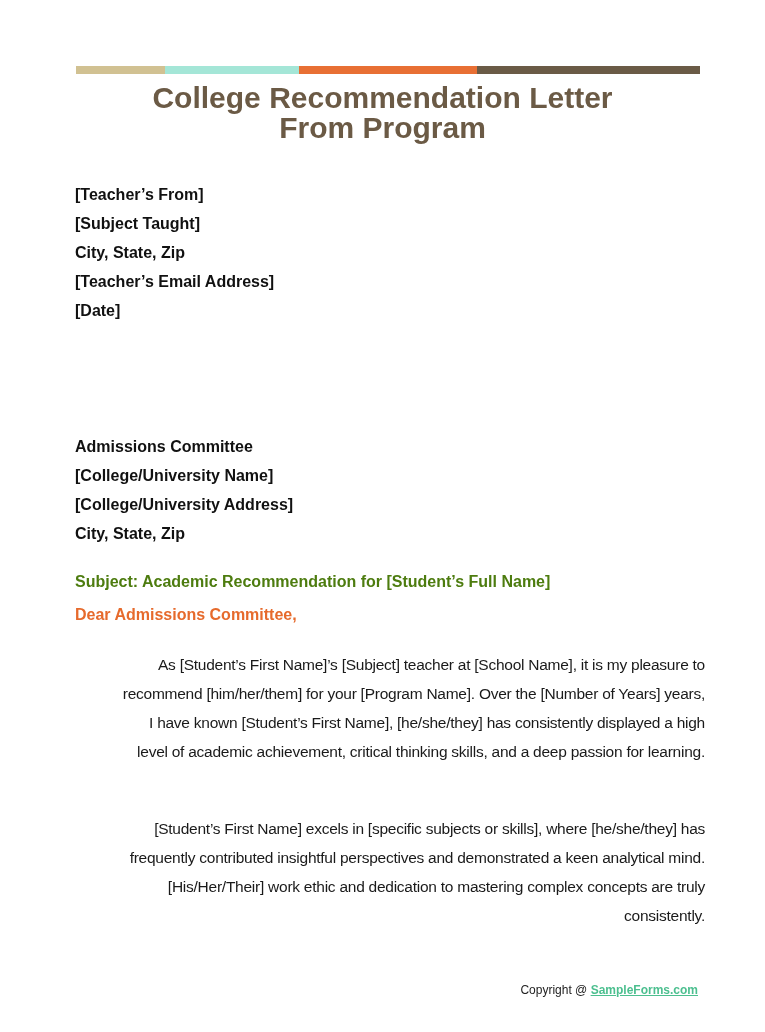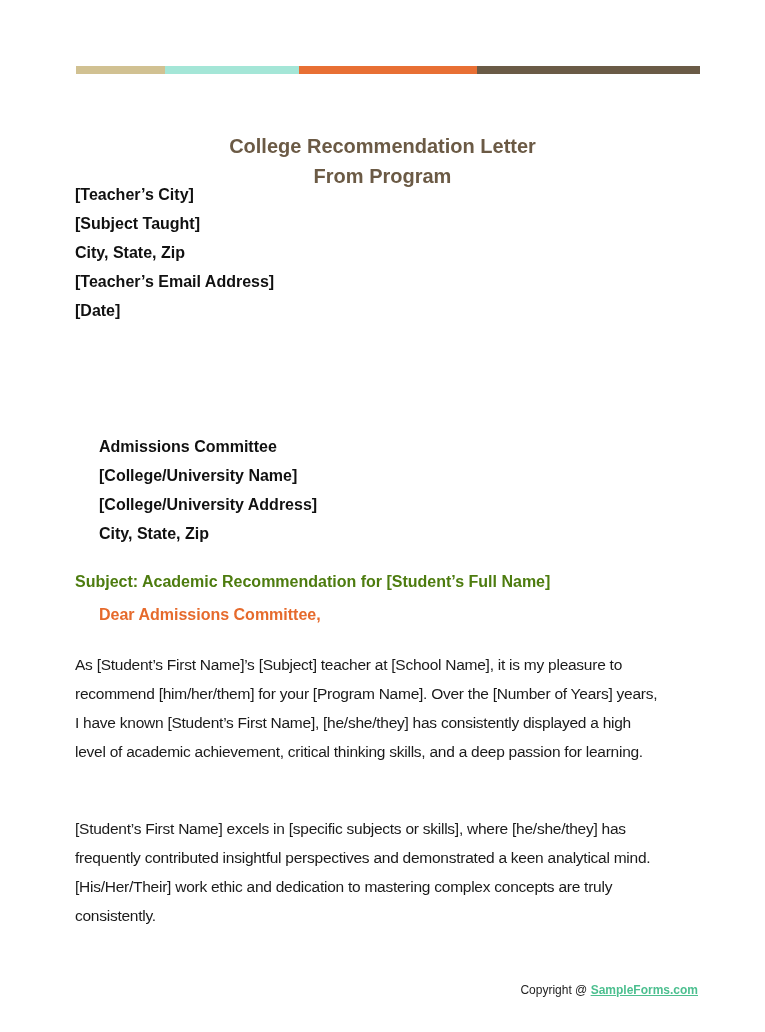--- a/index.html
+++ b/index.html
@@ -24,68 +24,67 @@
       display: flex;
     }
     .top-bar .seg { height: 100%; }
     .title {
       position: absolute;
       left: 0;
       top: 83px;
       width: 765px;
       text-align: center;
       font-weight: bold;
-      font-size: 20px;
+      font-size: 30px;
       line-height: 30px;
       color: #6b5a45;
-      margin-top: 48px;
     }
     .block {
       position: absolute;
       left: 75px;
       font-weight: bold;
       font-size: 16px;
       color: #111111;
     }
     .block .line {
       height: 29px;
       line-height: 29px;
       white-space: nowrap;
     }
     .sender { top: 180px; }
-    .recipient { top: 432px; margin-left: 24px; }
+    .recipient { top: 432px; }
     .subject {
       position: absolute;
       left: 75px;
       top: 570px;
       font-weight: bold;
       font-size: 16px;
       line-height: 24px;
       color: #4d7c0f;
       white-space: nowrap;
     }
     .salutation {
       position: absolute;
       left: 75px;
       top: 603px;
       font-weight: bold;
       font-size: 16px;
       line-height: 24px;
       color: #e66a2c;
       white-space: nowrap;
-      margin-left: 24px;
     }
     .para {
       position: absolute;
       left: 75px;
       width: 630px;
       font-size: 15.5px;
       line-height: 29px;
       color: #1a1a1a;
       letter-spacing: -0.25px;
+      text-align: right;
     }
     .para .pline { white-space: nowrap; display: block; }
     .p1 { top: 650px; }
     .p2 { top: 814px; }
     .footer {
       position: absolute;
       right: 67px;
       top: 979px;
       font-size: 12px;
       line-height: 22px;
@@ -108,21 +107,21 @@
   <div class="seg" style="width:178px;background:#e86f34;"></div>
   <div class="seg" style="width:223px;background:#6a5b46;"></div>
 </div>
 
 <div class="title">
   <div>College Recommendation Letter</div>
   <div>From Program</div>
 </div>
 
 <div class="block sender">
-  <div class="line">[Teacher’s City]</div>
+  <div class="line">[Teacher’s From]</div>
   <div class="line">[Subject Taught]</div>
   <div class="line">City, State, Zip</div>
   <div class="line">[Teacher’s Email Address]</div>
   <div class="line">[Date]</div>
 </div>
 
 <div class="block recipient">
   <div class="line">Admissions Committee</div>
   <div class="line">[College/University Name]</div>
   <div class="line">[College/University Address]</div>

